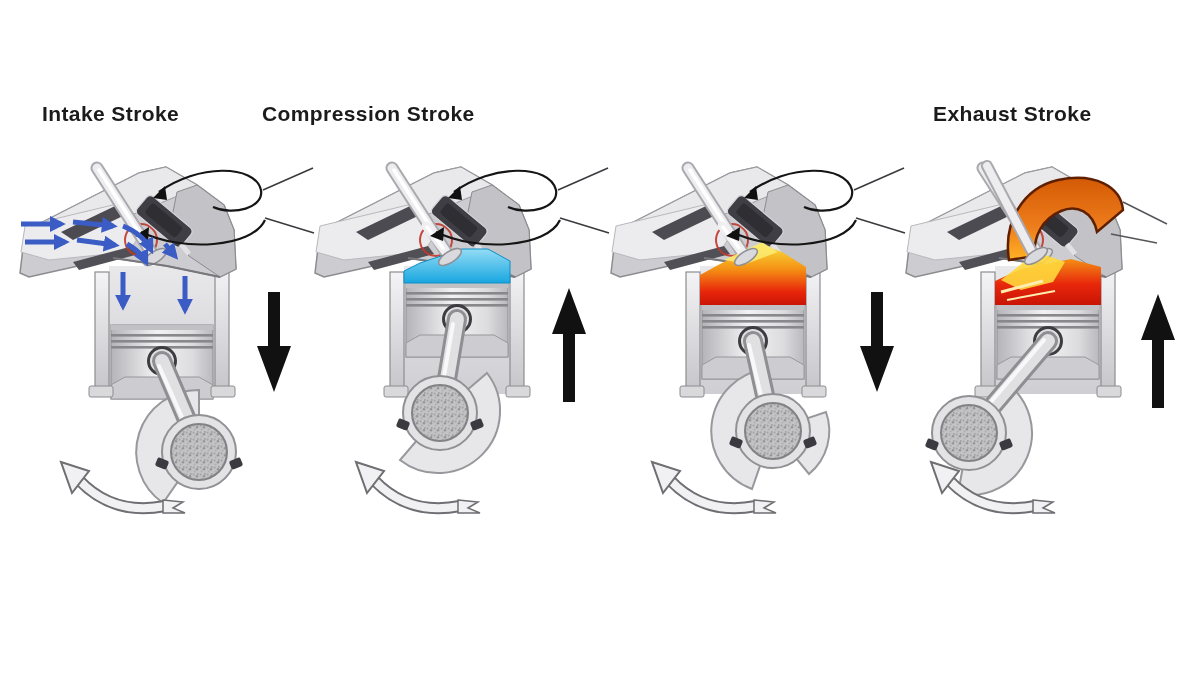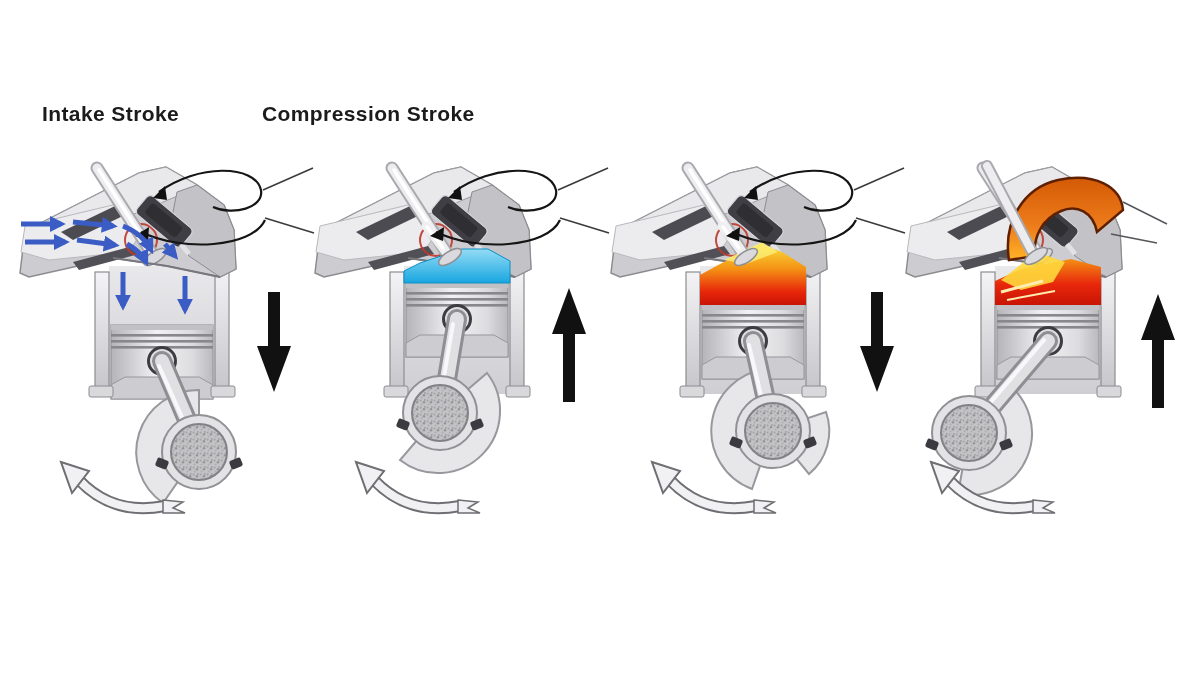--- a/index.html
+++ b/index.html
@@ -9,20 +9,21 @@
                 letter-spacing:0.4px;white-space:nowrap;}
   .panel-svg{position:absolute;top:140px;width:300px;height:410px;}
 </style>
 </head>
 <body>
 
 <div id="stage">
 
   <div class="stroke-title" style="left:42px">Intake Stroke</div>
   <div class="stroke-title" style="left:262px">Compression Stroke</div>
+  <div class="stroke-title" style="left:933px">Exhaust Stroke</div>
 
   <svg width="0" height="0" style="position:absolute" aria-hidden="true">
     <defs>
       <linearGradient id="wallGrad" x1="0" y1="0" x2="0" y2="1">
         <stop offset="0" stop-color="#f4f4f6"></stop>
           <stop offset="1" stop-color="#c4c4c9"></stop>
       </linearGradient>
       <linearGradient id="boreGrad" x1="0" y1="0" x2="0" y2="1">
         <stop offset="0" stop-color="#e9e9ec"></stop>
           <stop offset="1" stop-color="#cfcfd3"></stop>

